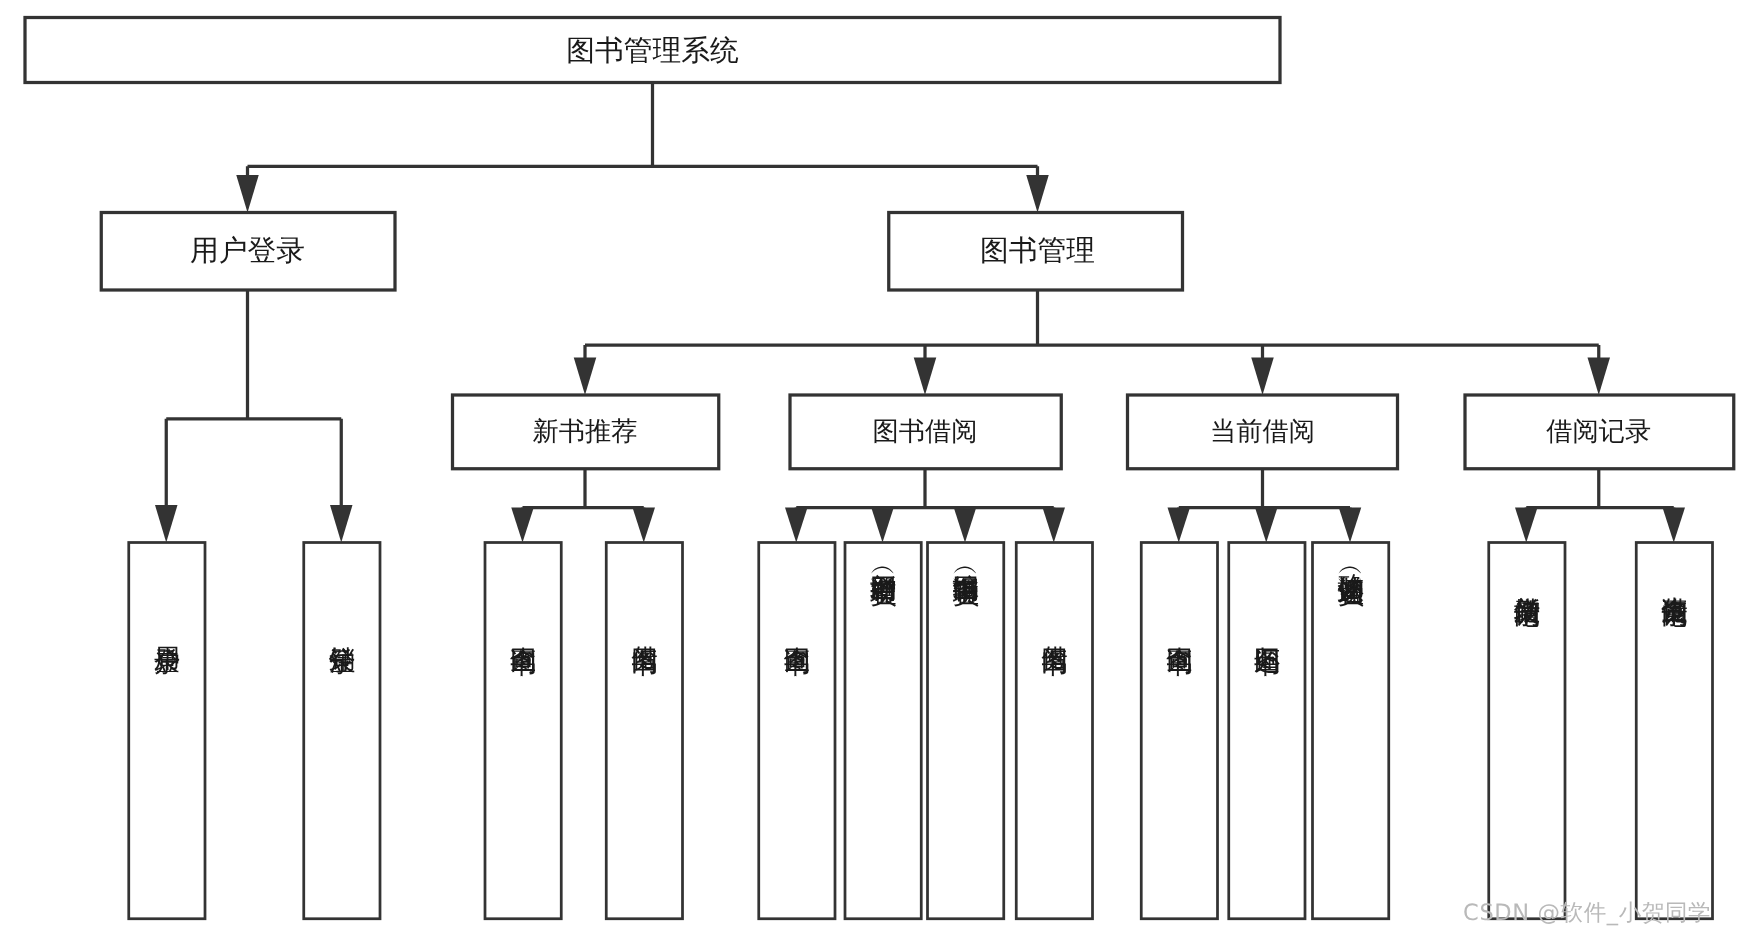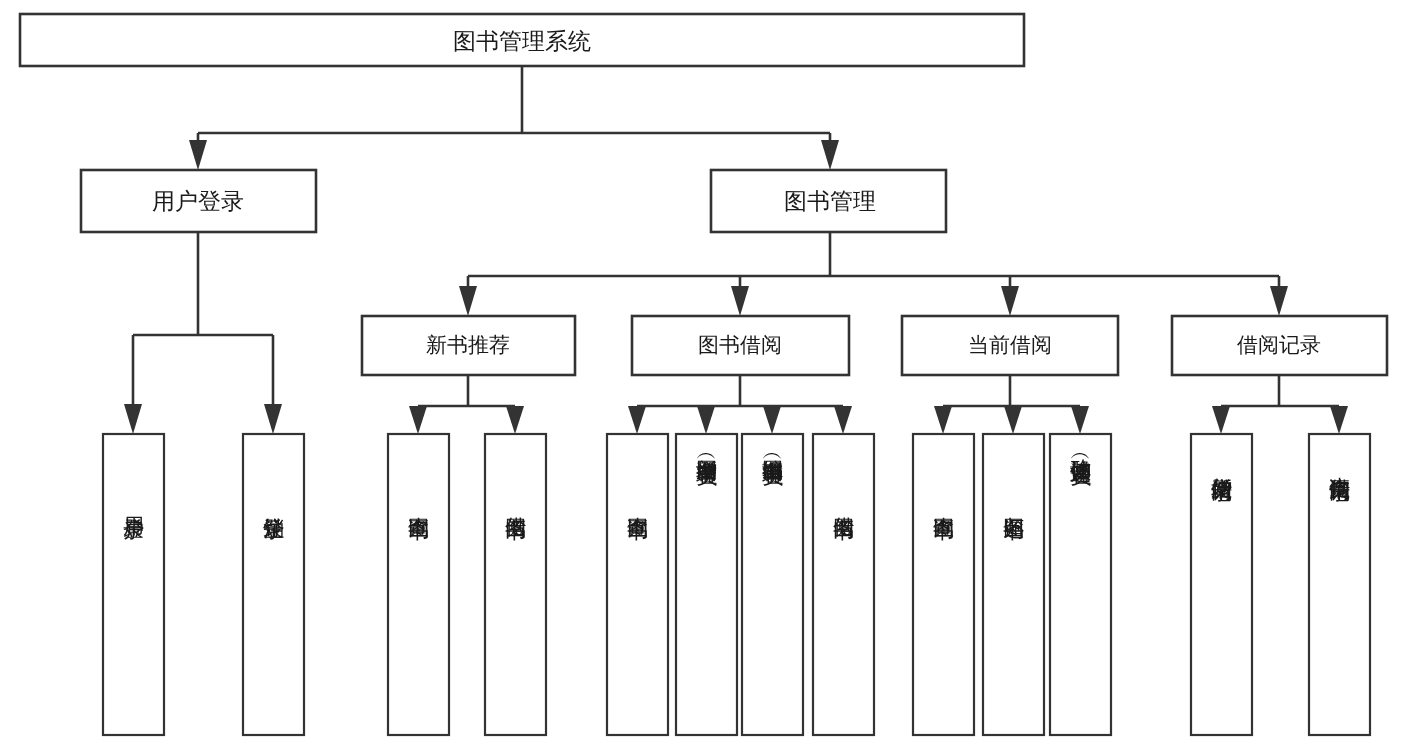--- a/index.html
+++ b/index.html
@@ -251,13 +251,14 @@
   <div class="leaf-label-wrap" style="left:1050px; top:442px; width:61px; height:293px;">
     <span class="leaf-label">确认归还（管理员）</span>
   </div>
   <div class="leaf-label-wrap" style="left:1191px; top:460px; width:61px; height:275px;">
     <span class="leaf-label">新增借阅记录</span>
   </div>
   <div class="leaf-label-wrap" style="left:1309px; top:460px; width:61px; height:275px;">
     <span class="leaf-label">查询借阅记录</span>
   </div>
 
+  <div class="watermark">CSDN @软件_小贺同学</div>
 </div>
 
 </body></html>

